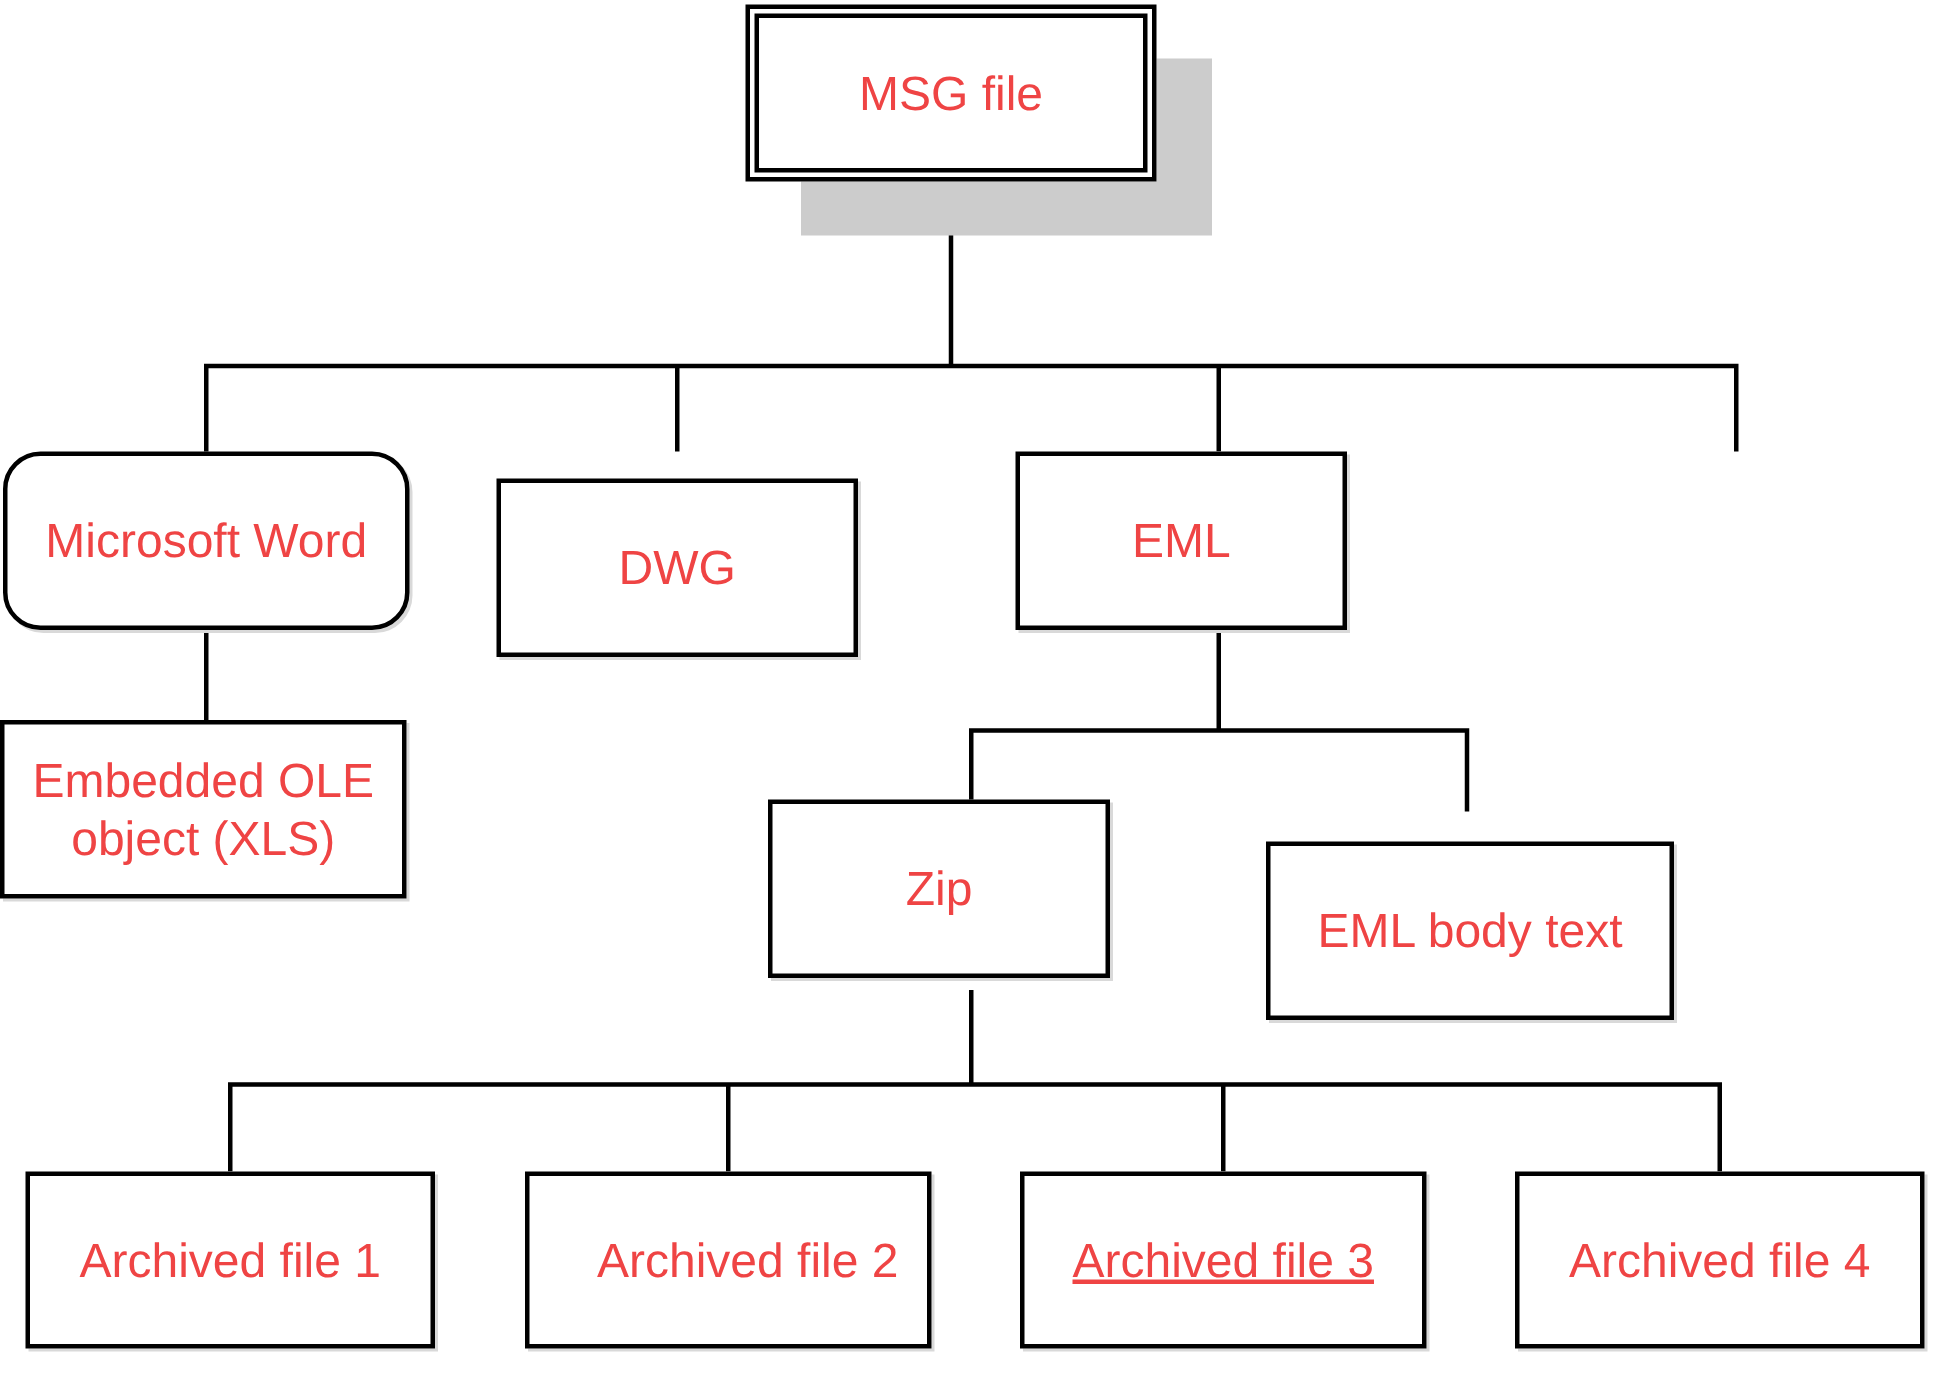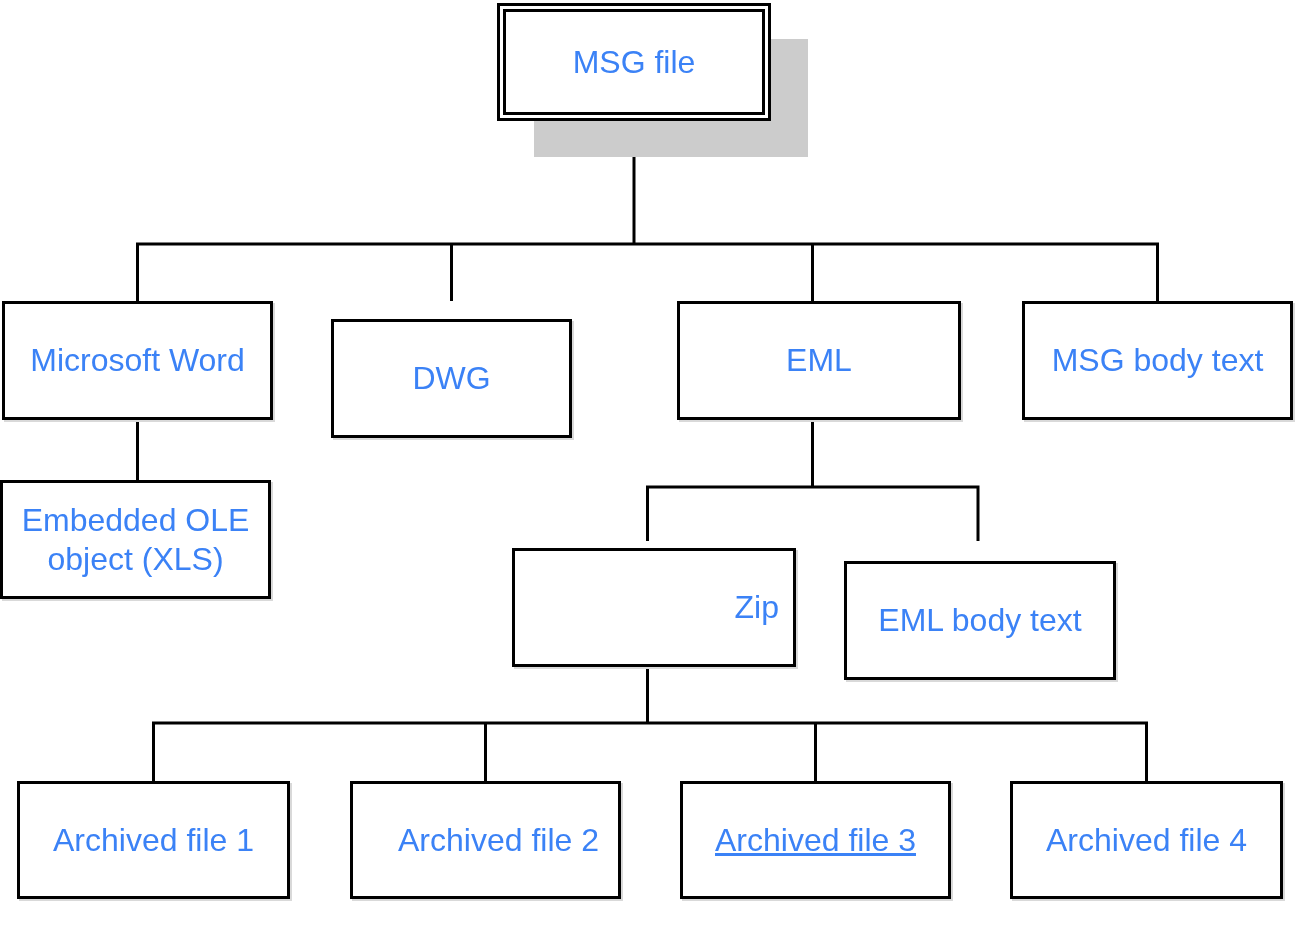--- a/index.html
+++ b/index.html
@@ -29,44 +29,44 @@
     box-sizing: border-box;
     background: #ffffff;
     border: 3px solid #000000;
     box-shadow: 2px 2px 0 #d9d9d9;
     display: flex;
     align-items: center;
     justify-content: center;
     text-align: center;
     font-size: 32px;
     line-height: 1.2;
-    color: #3b82f6;
+    color: #ef4444;
     padding: 0 14px;
   }
   .node.root {
     box-shadow: 37px 36px 0 #cccccc;
     padding: 0;
   }
   .root-inner {
     position: absolute;
     left: 3px; right: 3px; top: 3px; bottom: 3px;
     border: 3px solid #000000;
     display: flex;
     align-items: center;
     justify-content: center;
     text-align: center;
   }
   
   .n-msg-file        { left: 497px; top: 3px;   width: 274px; height: 118px; }
-  .n-microsoft-word  { left: 2px;   top: 301px; width: 271px; height: 119px; }
+  .n-microsoft-word  { left: 2px;   top: 301px; width: 271px; height: 119px; border-radius: 25px; }
   .n-dwg             { left: 331px; top: 301px; width: 241px; height: 119px; margin-top: 18px; }
-  .n-eml             { left: 677px; top: 301px; width: 284px; height: 119px; }
+  .n-eml             { left: 677px; top: 301px; width: 221px; height: 119px; }
   .n-msg-body-text   { left: 1022px;top: 301px; width: 271px; height: 119px; }
   .n-embedded-ole    { left: 0;   top: 480px; width: 271px; height: 119px; }
-  .n-zip             { left: 512px; top: 548px; width: 284px; height: 119px; justify-content: flex-end; }
+  .n-zip             { left: 512px; top: 533px; width: 228px; height: 119px; }
   .n-eml-body-text   { left: 844px; top: 561px; width: 272px; height: 119px; }
   .n-archived-1      { left: 17px;  top: 781px; width: 273px; height: 118px; }
   .n-archived-2      { left: 350px; top: 781px; width: 271px; height: 118px; padding-left: 40px; }
   .n-archived-3      { left: 680px; top: 781px; width: 271px; height: 118px; text-decoration: underline; }
   .n-archived-4      { left: 1010px;top: 781px; width: 273px; height: 118px; }
 </style>
 </head>
 <body>
 
 <div id="canvas">
@@ -101,23 +101,20 @@
   </div>
 
   <div class="node n-dwg">
     <span>DWG</span>
   </div>
 
   <div class="node n-eml">
     <span>EML</span>
   </div>
 
-  <div class="node n-msg-body-text">
-    <span>MSG body text</span>
-  </div>
 
   <div class="node n-embedded-ole">
     <span>Embedded OLE object (XLS)</span>
   </div>
 
   <div class="node n-zip">
     <span>Zip</span>
   </div>
 
   <div class="node n-eml-body-text">

